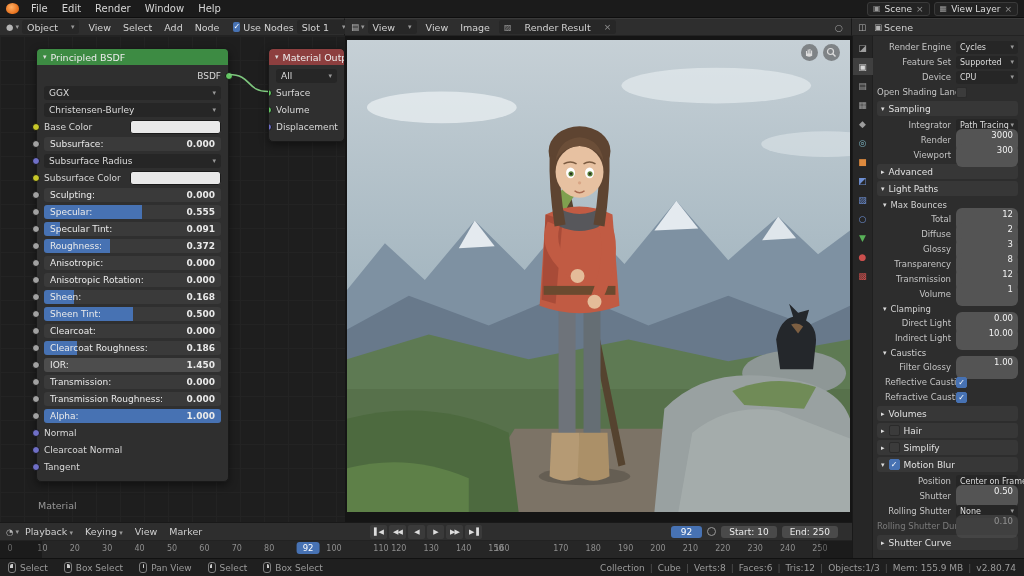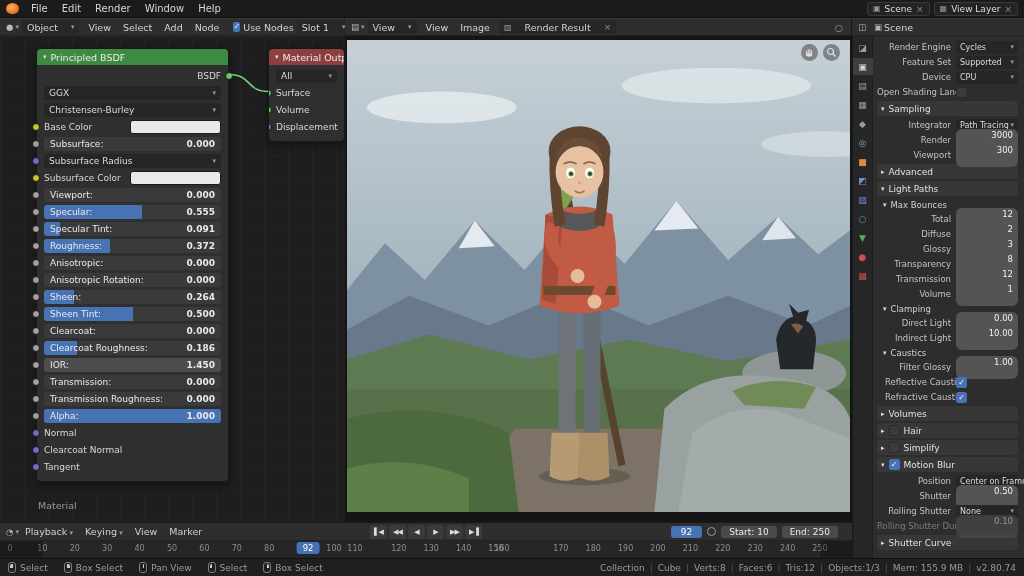--- a/index.html
+++ b/index.html
@@ -231,21 +231,21 @@
             </div>
           </div>
           <div class="nrow">
             <span class="socket sl" style="background: rgb(199, 199, 41);"></span>
             <span class="nlab clab">Subsurface Color</span>
             <div class="wdg swatch" style="background: rgb(233, 233, 233);"></div>
           </div>
           <div class="nrow">
             <span class="socket sl" style="background: rgb(161, 161, 161);"></span>
             <div class="wdg sld">
-              <span class="sl">Viewport:</span>
+              <span class="sl">Sculpting:</span>
               <span class="sv">0.000</span>
             </div>
           </div>
           <div class="nrow">
             <span class="socket sl" style="background: rgb(161, 161, 161);"></span>
             <div class="wdg sld">
               <div class="fill" style="width: 55.5%;"></div>
               <span class="sl">Specular:</span>
               <span class="sv">0.555</span>
             </div>
@@ -278,21 +278,21 @@
             <div class="wdg sld">
               <span class="sl">Anisotropic Rotation:</span>
               <span class="sv">0.000</span>
             </div>
           </div>
           <div class="nrow">
             <span class="socket sl" style="background: rgb(161, 161, 161);"></span>
             <div class="wdg sld">
               <div class="fill" style="width: 16.8%;"></div>
               <span class="sl">Sheen:</span>
-              <span class="sv">0.264</span>
+              <span class="sv">0.168</span>
             </div>
           </div>
           <div class="nrow">
             <span class="socket sl" style="background: rgb(161, 161, 161);"></span>
             <div class="wdg sld">
               <div class="fill" style="width: 50%;"></div>
               <span class="sl">Sheen Tint:</span>
               <span class="sv">0.500</span>
             </div>
           </div>
@@ -736,21 +736,21 @@
         <span class="fnum" style="left: 42.4px;">10</span>
         <span class="fnum" style="left: 74.8px;">20</span>
         <span class="fnum" style="left: 107.2px;">30</span>
         <span class="fnum" style="left: 139.6px;">40</span>
         <span class="fnum" style="left: 172px;">50</span>
         <span class="fnum" style="left: 204.4px;">60</span>
         <span class="fnum" style="left: 236.8px;">70</span>
         <span class="fnum" style="left: 269.2px;">80</span>
         <span class="fnum" style="left: 301.6px;">90</span>
         <span class="fnum" style="left: 334px;">100</span>
-        <span class="fnum" style="left: 355px;">110</span>
+        <span class="fnum" style="left: 381px;">110</span>
         <span class="fnum" style="left: 398.8px;">120</span>
         <span class="fnum" style="left: 431.2px;">130</span>
         <span class="fnum" style="left: 463.6px;">140</span>
         <span class="fnum" style="left: 496px;">150</span>
         <span class="fnum" style="left: 502px;">160</span>
         <span class="fnum" style="left: 560.8px;">170</span>
         <span class="fnum" style="left: 593.2px;">180</span>
         <span class="fnum" style="left: 625.6px;">190</span>
         <span class="fnum" style="left: 658px;">200</span>
         <span class="fnum" style="left: 690.4px;">210</span>

